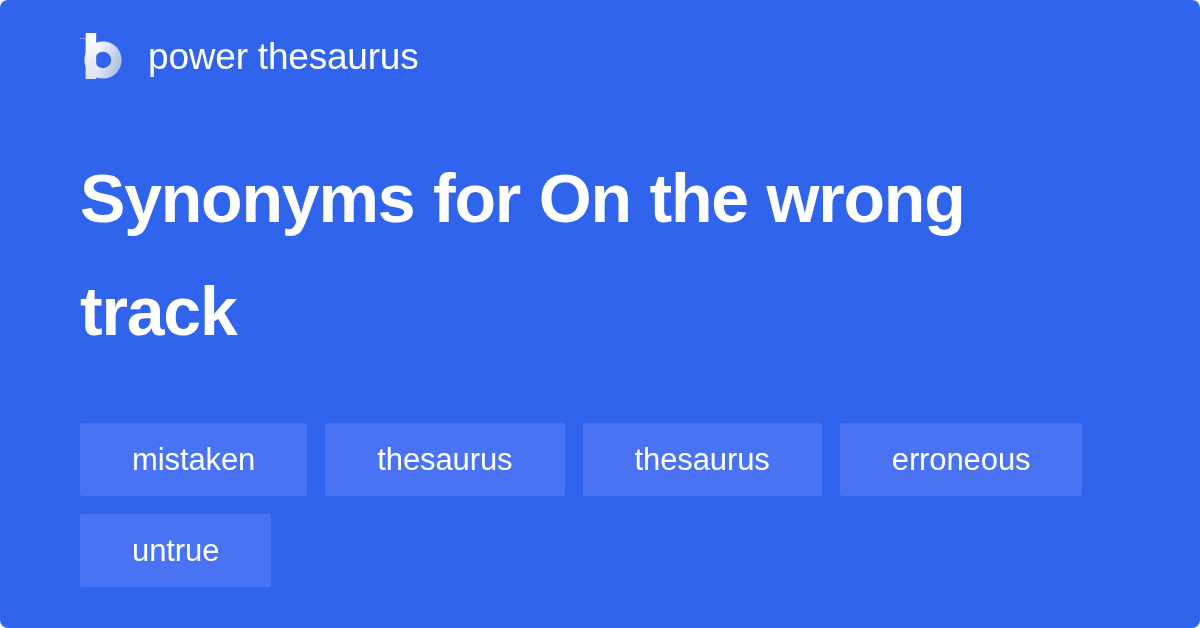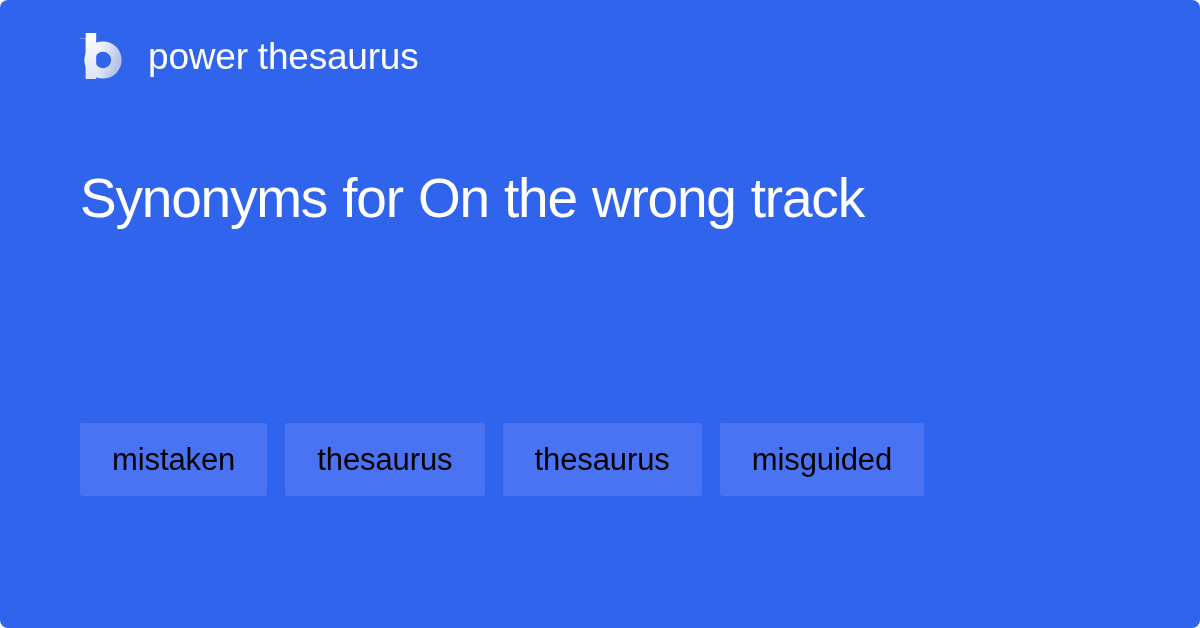--- a/index.html
+++ b/index.html
@@ -48,23 +48,23 @@
     white-space: nowrap;
   }
 
   
   .headline {
     position: absolute;
     left: 80px;
     top: 142px;
     width: 1000px;
     margin: 0;
-    font-size: 55px;
+    font-size: 68px;
     line-height: 113px;
-    font-weight: 400;
+    font-weight: 700;
     color: #ffffff;
     letter-spacing: -1.2px;
     word-spacing: 1px;
   }
 
   
   .chips {
     position: absolute;
     left: 80px;
     top: 423px;
@@ -73,25 +73,25 @@
     flex-wrap: wrap;
     gap: 18px 18px;
     align-content: flex-start;
   }
 
   .chip {
     display: flex;
     align-items: center;
     justify-content: center;
     height: 73px;
-    padding: 0 32px;
+    padding: 0 52px;
     box-sizing: border-box;
     background: #4a73f3;
     border-radius: 3px;
-    color: #000000;
+    color: #ffffff;
     font-size: 31px;
     line-height: 1;
     font-weight: 400;
     letter-spacing: -0.1px;
     white-space: nowrap;
     cursor: pointer;
     user-select: none;
   }
 </style>
 </head>
@@ -125,16 +125,17 @@
     </svg>
     <span class="brand-name">power thesaurus</span>
   </div>
 
   <h1 class="headline">Synonyms for On the wrong track</h1>
 
   <div class="chips">
     <span class="chip">mistaken</span>
     <span class="chip">thesaurus</span>
     <span class="chip">thesaurus</span>
-    <span class="chip">misguided</span>
+    <span class="chip">erroneous</span>
+    <span class="chip">untrue</span>
   </div>
 
 </div>
 
 </body></html>

